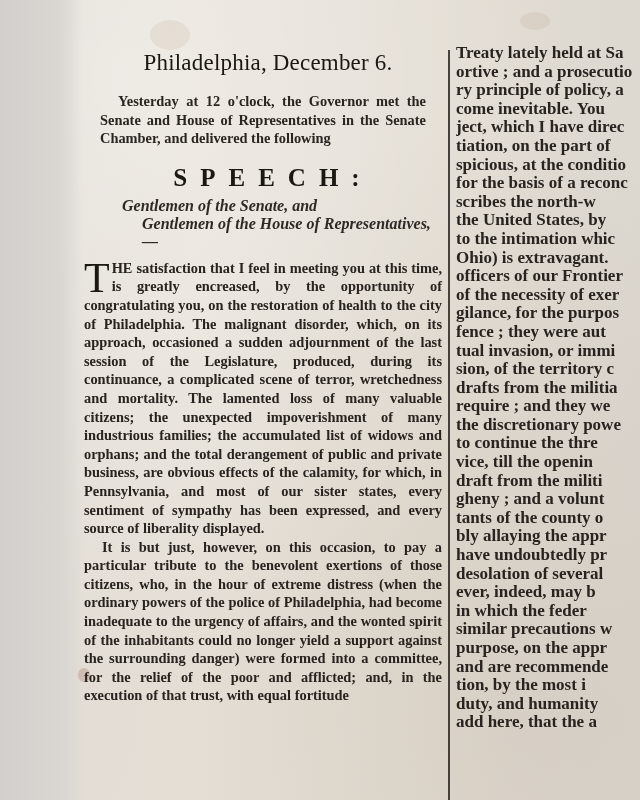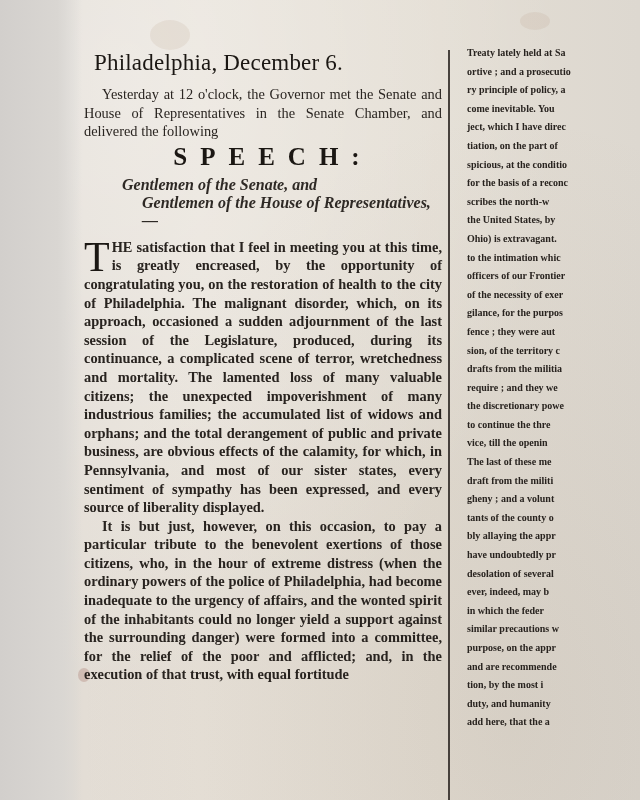--- a/index.html
+++ b/index.html
@@ -38,33 +38,33 @@
 
     
     .col-left {
       position: absolute;
       left: 84px;
       top: 50px;
       width: 358px;
     }
     .dateline {
       font-size: 23px;
-      text-align: left;
+      text-align: center;
       letter-spacing: 0.2px;
       margin: 0 0 9px 0;
       padding-left: 10px;
       color: #1b1713;
     }
     .intro {
       font-size: 14.4px;
       line-height: 18.6px;
       text-align: justify;
-      font-weight: normal;
+      font-weight: bold;
       color: #2a2521;
-      margin: 0;
+      margin: 16px;
       text-indent: 18px;
     }
     .speech-heading {
       font-size: 25px;
       letter-spacing: 13px;
       text-align: center;
       margin: 2px 0 5px 0;
       padding-left: 20px;
       font-weight: bold;
       color: #1b1713;
@@ -112,26 +112,25 @@
     .col-right {
       position: absolute;
       left: 456px;
       top: 44px;
       width: 184px;
       overflow: hidden;
       height: 756px;
     }
     .col-right .line {
       white-space: nowrap;
-      font-size: 10px;
+      font-size: 17px;
       line-height: 18.6px;
       font-weight: bold;
       color: #28231f;
       display: block;
-      margin-left: 11px;
     }
   </style>
 </head>
 <body>
 
 <div class="page">
   <div class="margin-strip"></div>
   <div class="stain" style="left:150px;top:20px;width:40px;height:30px;"></div>
   <div class="stain" style="left:78px;top:668px;width:12px;height:14px;background:rgba(150,90,80,0.25);"></div>
   <div class="stain" style="left:520px;top:12px;width:30px;height:18px;"></div>
@@ -154,33 +153,33 @@
     <span class="line">Treaty lately held at Sa</span>
     <span class="line">ortive ; and a prosecutio</span>
     <span class="line">ry principle of policy, a</span>
     <span class="line">come inevitable.  You</span>
     <span class="line">ject, which I have direc</span>
     <span class="line">tiation, on the part of</span>
     <span class="line">spicious, at the conditio</span>
     <span class="line">for the basis of a reconc</span>
     <span class="line">scribes  the  north-w</span>
     <span class="line">the United States, by</span>
+    <span class="line">to the intimation whic</span>
     <span class="line">Ohio) is extravagant.</span>
-    <span class="line">to the intimation whic</span>
     <span class="line">officers of our Frontier</span>
     <span class="line">of the necessity of exer</span>
     <span class="line">gilance, for the purpos</span>
     <span class="line">fence ; they were aut</span>
+    <span class="line">tual invasion, or immi</span>
     <span class="line">sion, of the territory c</span>
     <span class="line">drafts from the militia</span>
     <span class="line">require ; and they we</span>
     <span class="line">the discretionary powe</span>
     <span class="line">to continue the thre</span>
     <span class="line">vice, till the openin</span>
-    <span class="line">The last of these me</span>
     <span class="line">draft from the militi</span>
     <span class="line">gheny ; and a volunt</span>
     <span class="line">tants of the county o</span>
     <span class="line">bly allaying the appr</span>
     <span class="line">have undoubtedly pr</span>
     <span class="line">desolation of several</span>
     <span class="line">ever, indeed, may b</span>
     <span class="line">in which the feder</span>
     <span class="line">similar precautions w</span>
     <span class="line">purpose, on the appr</span>

